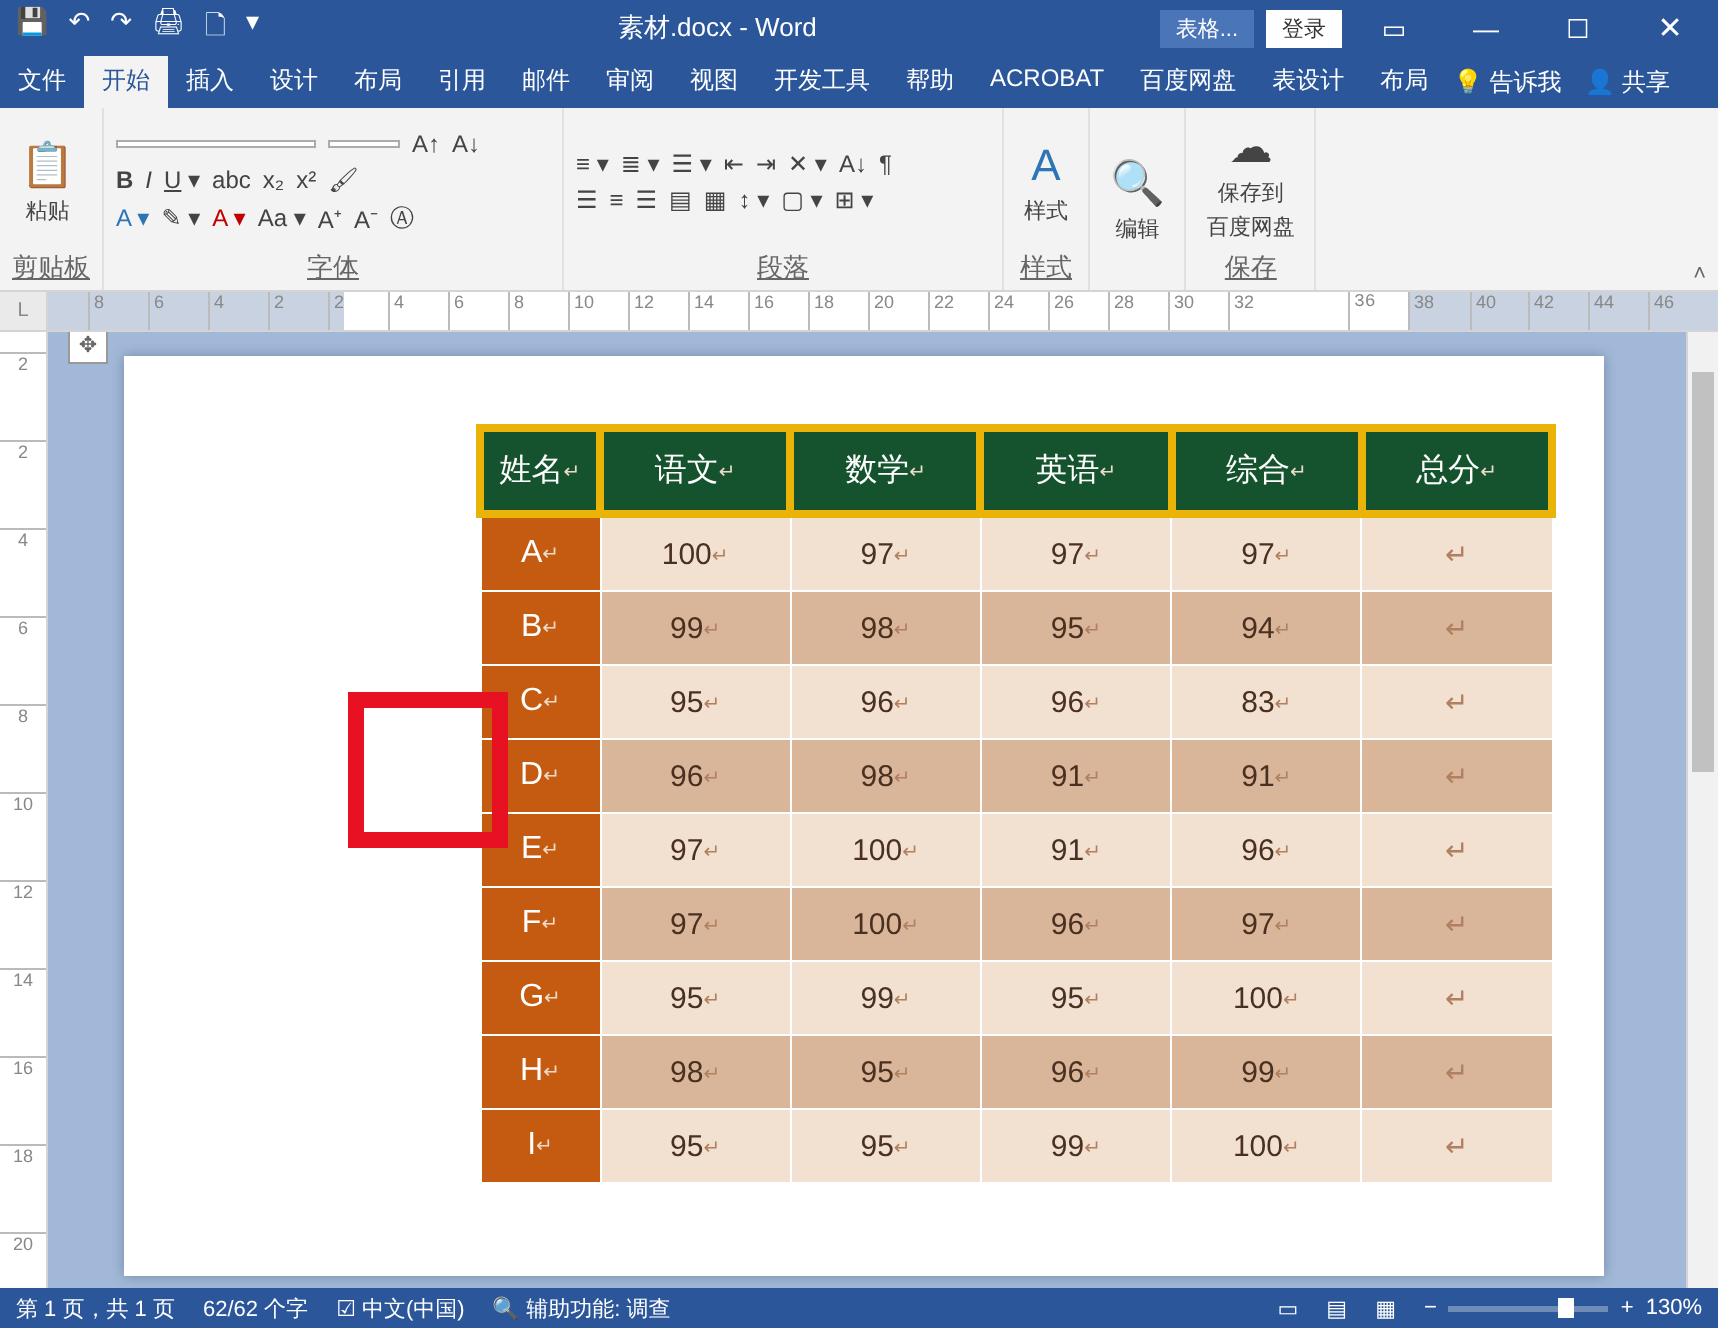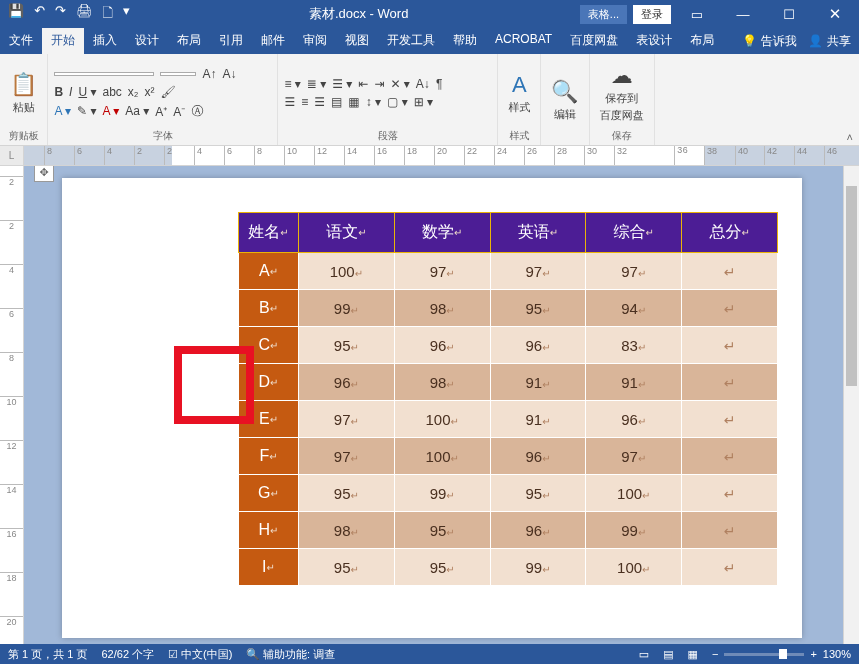--- a/index.html
+++ b/index.html
@@ -11,27 +11,27 @@
 .title-center { flex: 1; text-align: center; font-size: 13px; }
 .title-right { display: flex; align-items: center; gap: 6px; padding-right: 4px; }
 .btn-pill { background: #4a76b8; padding: 2px 8px; font-size: 11px; }
 .btn-login { background: #fff; color: #333; padding: 2px 8px; font-size: 11px; }
 .win-btn { width: 40px; height: 28px; display: flex; align-items: center; justify-content: center; font-size: 13px; }
 .win-btn.close { font-size: 15px; }
 
 .tabs { height: 26px; background: #2b579a; display: flex; color: #fff; font-size: 12px; }
 .tab { padding: 4px 9px; cursor: pointer; white-space: nowrap; }
 .tab.active { background: #f3f3f3; color: #2b579a; }
-.tabs-right { margin-left: auto; display: flex; align-items: center; padding-right: 8px; gap: 12px; }
+.tabs-right { margin-left: auto; display: flex; align-items: center; padding-right: 24px; gap: 12px; }
 .tabs-right span { font-size: 12px; }
 
 .ribbon { height: 92px; background: #f3f3f3; border-bottom: 1px solid #d4d4d4; display: flex; position: relative; }
 .rgroup { border-right: 1px solid #e1e1e1; padding: 3px 6px 0 6px; display: flex; flex-direction: column; }
 .rgroup-body { flex: 1; display: flex; align-items: center; gap: 4px; }
-.rgroup-label { text-align: center; font-size: 10px; color: #666; padding-bottom: 2px; }
+.rgroup-label { text-align: center; font-size: 13px; color: #666; padding-bottom: 2px; text-decoration: underline; }
 .big-btn { display: flex; flex-direction: column; align-items: center; justify-content: center; gap: 2px; font-size: 11px; color: #444; cursor: pointer; padding: 2px 4px; }
 .big-btn .ico { font-size: 22px; }
 .font-rows { display: flex; flex-direction: column; gap: 4px; font-size: 12px; color: #444; }
 .font-row { display: flex; gap: 6px; align-items: center; }
 .font-row span { cursor: pointer; }
 .fsel { border: 1px solid #ababab; background: #fff; padding: 1px 14px 1px 4px; font-size: 12px; }
 .collapse { position: absolute; right: 6px; bottom: 2px; color: #666; font-size: 11px; cursor: pointer; }
 
 .ruler-area { background: #f9f9f9; height: 20px; display: flex; border-bottom: 1px solid #d4d4d4; }
 .ruler-corner { width: 24px; background: #eaeaea; border-right: 1px solid #d4d4d4; color: #888; font-size: 10px; display:flex; align-items:center; justify-content:center; }
@@ -42,21 +42,21 @@
 .workspace { display: flex; height: 478px; background: #a1b8d8; }
 .vruler { width: 24px; background: #fff; border-right: 1px solid #d4d4d4; position: relative; }
 .vruler .vtick { position: absolute; left: 0; right: 0; border-top: 1px solid #bbb; font-size: 9px; color: #888; text-align: center; }
 .doc-area { flex: 1; overflow: hidden; position: relative; padding: 12px 30px; }
 .page { background: #fff; width: 740px; min-height: 460px; box-shadow: 0 0 6px rgba(0,0,0,.25); padding: 34px 12px 12px 12px; position: relative; margin-left: 8px; }
 
 .move-handle { position: absolute; left: -28px; top: -16px; width: 20px; height: 20px; border: 1px solid #999; background: #fff; display:flex; align-items:center; justify-content:center; font-size: 11px; color:#666; }
 .red-box { position: absolute; top: 180px; left: 150px; width: 80px; height: 78px; border: 8px solid #e81123; z-index: 50; pointer-events: none; }
 
 table.doc-table { border-collapse: collapse; width: 540px; margin-left: 164px; }
-table.doc-table th { background: #4c1d95; color: #fff; font-weight: normal; padding: 9px 4px; border: 1px solid #eab308; font-size: 16px; }
+table.doc-table th { background: #14532d; color: #fff; font-weight: normal; padding: 9px 4px; border: 4px solid #eab308; font-size: 16px; }
 table.doc-table td { text-align: center; padding: 9px 4px; border: 1px solid #fff; font-size: 15px; color: #4a3020; }
 table.doc-table td.rowhead { background: #c55a11; color: #fff; font-size: 16px; width: 60px; }
 table.doc-table tr.odd td.v { background: #f2e0d0; }
 table.doc-table tr.even td.v { background: #d9b599; }
 .pm { font-size: 10px; color: #b08060; vertical-align: middle; }
 .pm-w { color: #eedac8; }
 td.total .pm { color: #b08060; font-size: 14px; }
 
 .scrollbar-v { width: 16px; background: #f1f1f1; border-left: 1px solid #d4d4d4; position: relative; }
 .scrollbar-v .thumb { position: absolute; left: 2px; right: 2px; top: 20px; height: 200px; background: #c1c1c1; }

